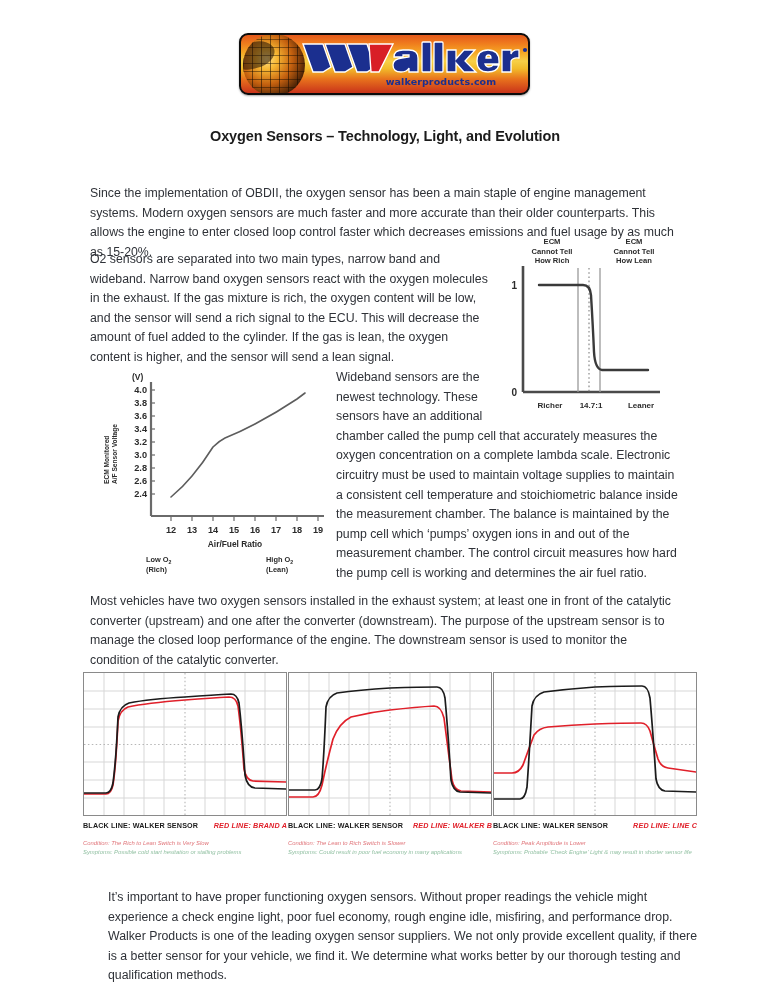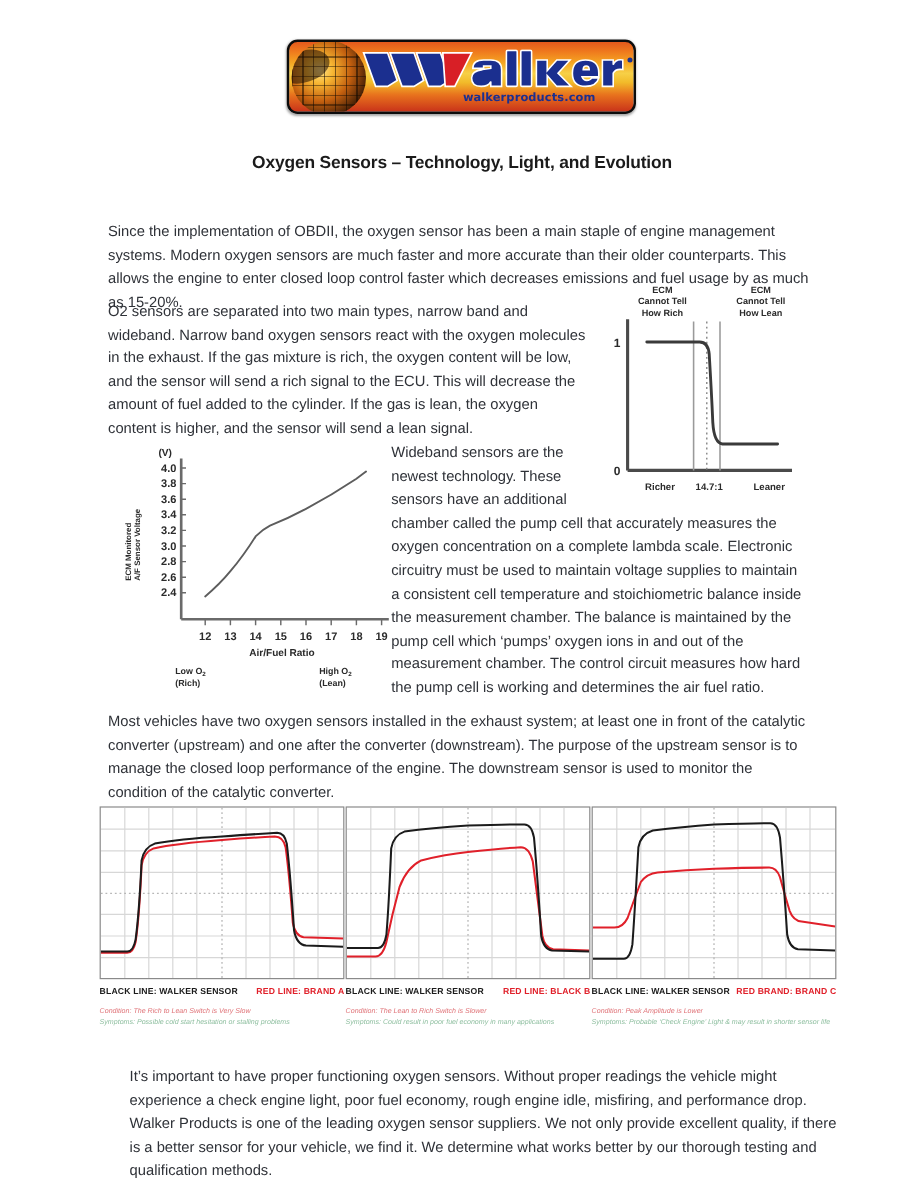--- a/index.html
+++ b/index.html
@@ -99,21 +99,21 @@
   p.body {
     position: absolute;
     margin: 0;
     font-size: 12.3px;
     line-height: 19.6px;
     color: #2f3238;
     text-align: left;
   }
   #p-intro  { left: 90px; top: 164px; width: 588px; margin-top: 20px; }
   #p-narrow { left: 90px; top: 250px; width: 400px; }
-  #p-wide   { left: 326px; top: 368px; width: 342px; }
+  #p-wide   { left: 336px; top: 368px; width: 342px; }
   #p-upstream { left: 90px; top: 592px; width: 588px; }
   #p-closing  { left: 108px; top: 888px; width: 595px; }
 
   
   .floatbox {
     float: right;
     width: 175px;
     height: 58px;
   }
 
@@ -158,21 +158,21 @@
     margin-top: 5px;
     display: flex;
     justify-content: space-between;
     align-items: baseline;
     font-size: 7.2px;
     font-weight: 700;
     letter-spacing: .15px;
     text-align: center;
   }
   .legend-black { color: #1b1b1b; }
-  .legend-red   { color: #e0202a; }
+  .legend-red   { color: #e0202a; font-style: italic; }
 
   .scope-caption {
     margin-top: 9px;
     font-size: 5.9px;
     line-height: 8.6px;
     font-style: italic;
   }
   .cap-cond { color: #e0757a; display: block; }
   .cap-symp { color: #8fbfa0; display: block; }
 </style>
@@ -378,21 +378,21 @@
           <line x1="0" y1="125" x2="202" y2="125"></line>
         </g>
         <line x1="101" y1="0" x2="101" y2="142" stroke="#b6b6b6" stroke-width="1.1" stroke-dasharray="1.5 2.4"></line>
         <line x1="0" y1="71.5" x2="202" y2="71.5" stroke="#b6b6b6" stroke-width="1.1" stroke-dasharray="1.5 2.4"></line>
         <path d="M0,124 L24,124 Q30,124 33,112 Q38,88 44,66 Q50,50 62,44 Q82,39 101,37 Q128,34 145,33 Q152,33 155,45 Q159,75 163,107 Q165,117 172,118 L202,119" fill="none" stroke="#e0202a" stroke-width="1.7" stroke-linejoin="round" stroke-linecap="round"></path>
         <path d="M0,117 L26,117 Q31,117 33,106 Q35,82 37,34 Q39,23 48,20 Q70,17 101,15 Q132,14 148,14 Q154,14 156,25 Q159,58 162,107 Q164,118 171,119 L202,120" fill="none" stroke="#1b1b1b" stroke-width="1.7" stroke-linejoin="round" stroke-linecap="round"></path>
       </svg>
     </div>
     <div class="scope-legend">
       <span class="legend-black">BLACK LINE: WALKER SENSOR</span>
-      <span class="legend-red">RED LINE: BLACK B</span>
+      <span class="legend-red">RED LINE: WALKER B</span>
     </div>
     <div class="scope-caption">
       <span class="cap-cond">Condition: The Lean to Rich Switch is Slower</span>
       <span class="cap-symp">Symptoms: Could result in poor fuel economy in many applications</span>
     </div>
   </div>
 
   <div class="scope" id="scope-c">
     <div class="scope-plot">
       <svg width="202" height="142" viewBox="0 0 202 142" aria-hidden="true">
@@ -413,21 +413,21 @@
           <line x1="0" y1="125" x2="202" y2="125"></line>
         </g>
         <line x1="101" y1="0" x2="101" y2="142" stroke="#b6b6b6" stroke-width="1.1" stroke-dasharray="1.5 2.4"></line>
         <line x1="0" y1="71.5" x2="202" y2="71.5" stroke="#b6b6b6" stroke-width="1.1" stroke-dasharray="1.5 2.4"></line>
         <path d="M0,100 L18,100 Q25,100 29,92 Q34,78 40,62 Q45,55 54,54 Q78,52 101,51 Q130,50 147,50 Q153,50 156,58 Q160,73 164,86 Q167,94 174,95 L202,99" fill="none" stroke="#e0202a" stroke-width="1.7" stroke-linejoin="round" stroke-linecap="round"></path>
         <path d="M0,126 L26,126 Q31,126 33,114 Q35,86 38,33 Q40,22 50,19 Q74,16 101,14 Q132,13 148,13 Q154,13 156,25 Q159,60 162,106 Q164,117 171,118 L202,119" fill="none" stroke="#1b1b1b" stroke-width="1.7" stroke-linejoin="round" stroke-linecap="round"></path>
       </svg>
     </div>
     <div class="scope-legend">
       <span class="legend-black">BLACK LINE: WALKER SENSOR</span>
-      <span class="legend-red">RED BRAND: BRAND C</span>
+      <span class="legend-red">RED LINE: LINE C</span>
     </div>
     <div class="scope-caption">
       <span class="cap-cond">Condition: Peak Amplitude is Lower</span>
       <span class="cap-symp">Symptoms: Probable ‘Check Engine’ Light &amp; may result in shorter sensor life</span>
     </div>
   </div>
 
 </div>
 
 </body></html>

